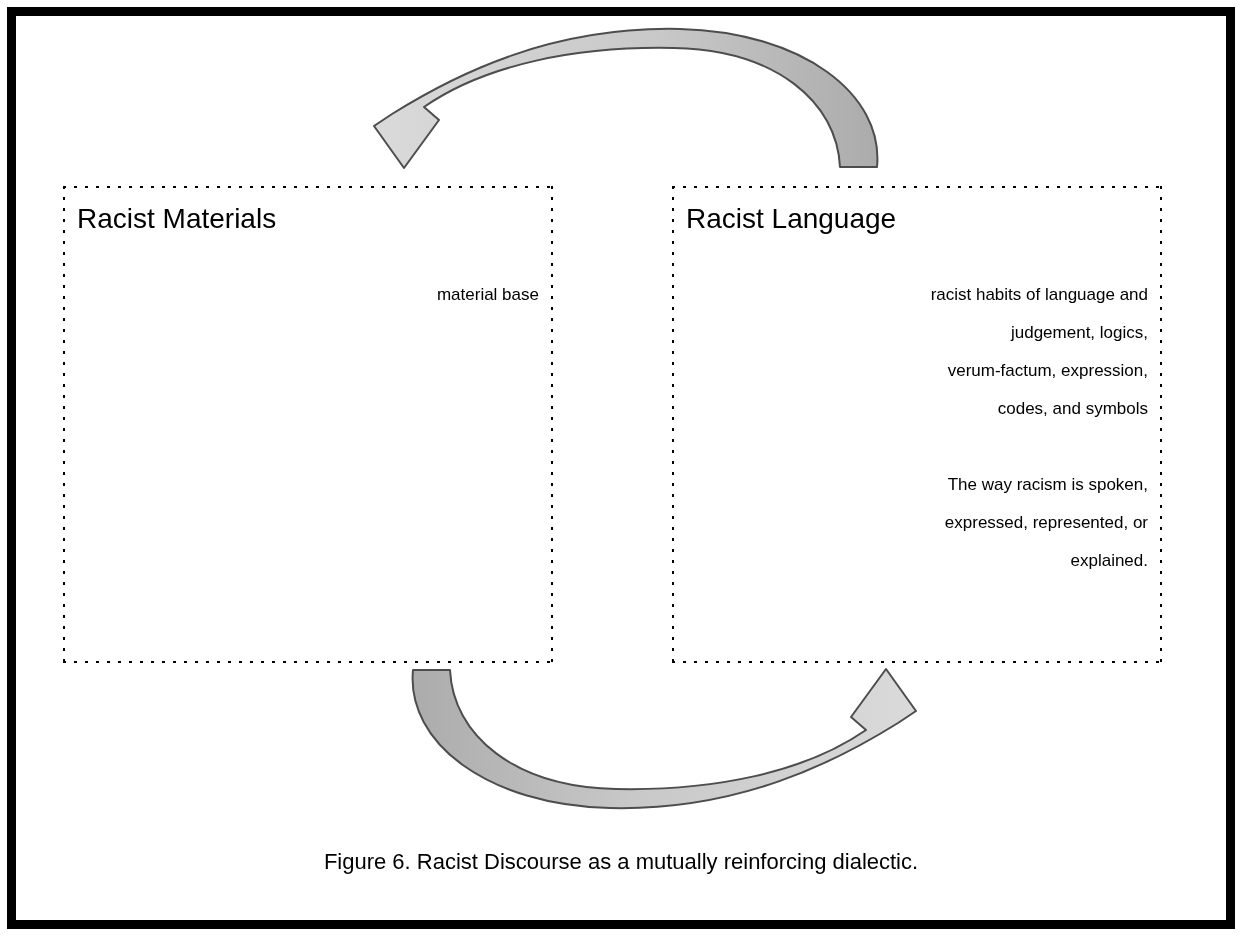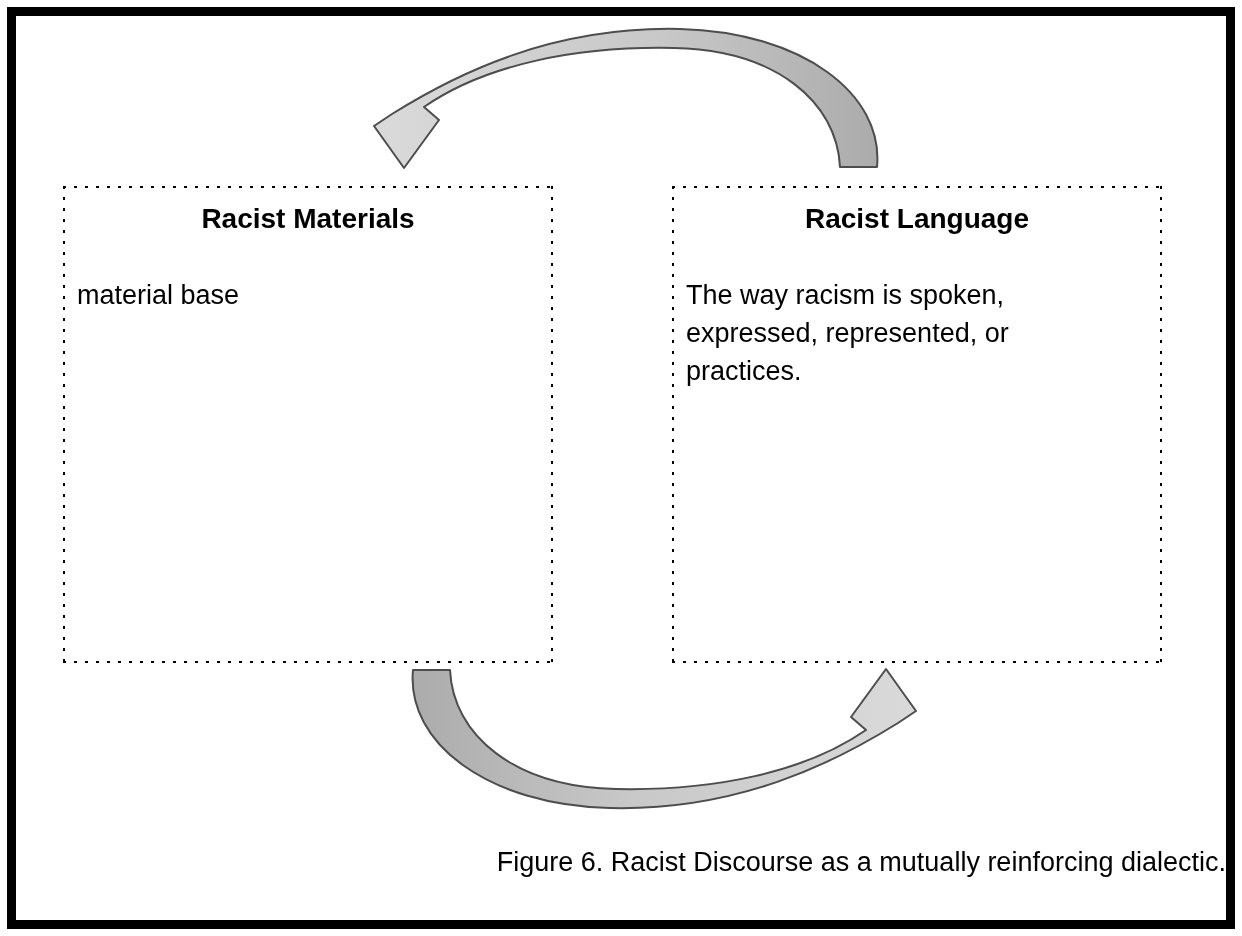--- a/index.html
+++ b/index.html
@@ -46,38 +46,38 @@
       repeating-linear-gradient(180deg, #000 0 3px, transparent 3px 11px),
       repeating-linear-gradient(180deg, #000 0 3px, transparent 3px 11px);
     background-size: 100% 2px, 100% 2px, 2px 100%, 2px 100%;
     background-position: 0 0, 0 100%, 0 0, 100% 0;
     background-repeat: no-repeat;
   }
   .box-left  { left: 63px; }
   .box-right { left: 672px; }
   .box-title {
     font-size: 28px;
-    font-weight: bold;
+    font-weight: normal;
     line-height: 34px;
     margin: 0 0 40px 0;
-    text-align: center;
   }
   .box-para {
-    font-size: 27px;
+    font-size: 17px;
     line-height: 38px;
     margin: 0 0 38px 0;
     white-space: pre-line;
+    text-align: right;
   }
   .caption {
     position: absolute;
     left: 16px;
     right: 16px;
     top: 846px;
-    text-align: right;
-    font-size: 27px;
+    text-align: center;
+    font-size: 22px;
     line-height: 32px;
   }
 </style>
 </head>
 <body>
 
 <div class="page">
 
   <svg class="arrows-svg" viewBox="0 0 1242 936">
     <defs>
@@ -107,22 +107,26 @@
     </g>
   </svg>
 
   <div class="dotted-box box-left">
     <div class="box-title">Racist Materials</div>
     <p class="box-para">material base</p>
   </div>
 
   <div class="dotted-box box-right">
     <div class="box-title">Racist Language</div>
+    <p class="box-para">racist habits of language and
+judgement, logics,
+verum-factum, expression,
+codes, and symbols</p>
     <p class="box-para">The way racism is spoken,
 expressed, represented, or
-practices.</p>
+explained.</p>
   </div>
 
   <div class="caption">Figure 6. Racist Discourse as a mutually reinforcing dialectic.</div>
 
   <div class="frame"></div>
 
 </div>
 
 </body></html>

